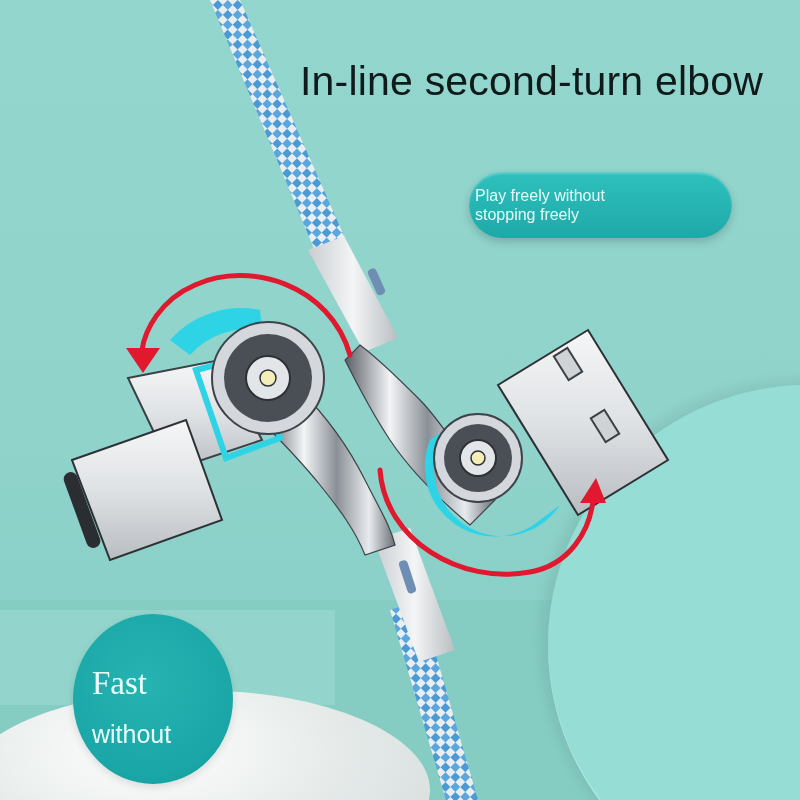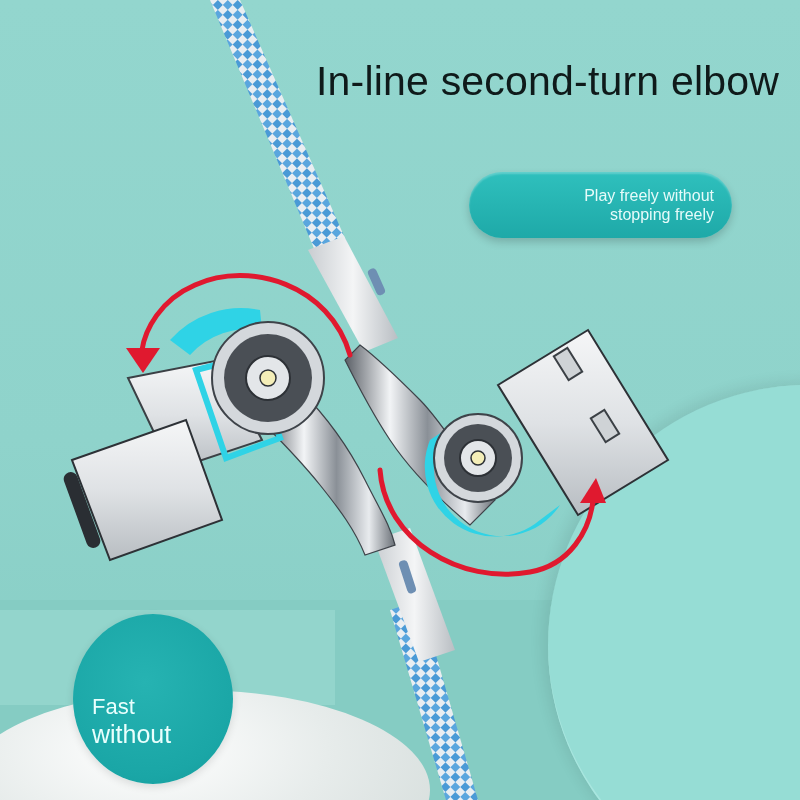--- a/index.html
+++ b/index.html
@@ -5,30 +5,30 @@
   html,body{margin:0;padding:0;}
   body{width:800px;height:800px;overflow:hidden;font-family:"Liberation Sans",sans-serif;}
   .stage{position:relative;width:800px;height:800px;overflow:hidden;
     background:linear-gradient(180deg,#93d6ce 0%,#8fd3cb 55%,#86cdc4 100%);}
   .bg-wall{position:absolute;left:0;top:600px;width:800px;height:200px;background:#85ccc3;}
   .bg-panel{position:absolute;left:0;top:610px;width:335px;height:95px;background:#98d8d0;opacity:.7;}
   .bg-disc{position:absolute;left:548px;top:385px;width:520px;height:520px;border-radius:50%;
     background:#96ddd5;box-shadow:-2px -2px 0 2px #a9e6df inset, -6px -4px 14px rgba(0,0,0,.08);}
   .pedestal{position:absolute;left:-40px;top:690px;width:470px;height:200px;border-radius:50%;
     background:radial-gradient(ellipse at 40% 30%,#ffffff 0%,#e7eceb 45%,#cfd8d6 100%);}
-  .headline{position:absolute;left:300px;top:58px;font-size:41px;color:#0f1a1a;letter-spacing:.2px;white-space:nowrap;margin-left:16px;}
+  .headline{position:absolute;left:300px;top:58px;font-size:41px;color:#0f1a1a;letter-spacing:.2px;white-space:nowrap;}
   .pill{position:absolute;left:469px;top:172px;width:263px;height:66px;border-radius:33px;
     background:linear-gradient(180deg,#2fc0bd 0%,#1ea9a8 100%);
     box-shadow:0 4px 8px rgba(0,0,0,.18), inset 0 2px 2px rgba(255,255,255,.25);}
-  .pill-text{position:absolute;left:514px;top:186px;color:#e6fbfa;font-size:16px;line-height:19px;width:200px;text-align:right;}
+  .pill-text{position:absolute;left:475px;top:186px;color:#e6fbfa;font-size:16px;line-height:19px;width:200px;}
   .badge{position:absolute;left:73px;top:614px;width:160px;height:170px;border-radius:50%;
     background:radial-gradient(circle at 45% 40%,#26b3b2 0%,#1aa6a6 70%,#139898 100%);
     box-shadow:0 3px 8px rgba(0,0,0,.12);}
   .badge-big{position:absolute;left:92px;top:648px;font-size:43px;color:#e9fffd;line-height:46px;}
-  .badge-s1{position:absolute;left:92px;top:694px;font-size:22px;color:#e9fffd;line-height:26px;}
+  .badge-s1{position:absolute;left:92px;top:670px;font-size:33px;color:#e9fffd;line-height:26px;font-family:Liberation Serif, serif;}
   .badge-s2{position:absolute;left:92px;top:720px;font-size:25px;color:#e9fffd;line-height:28px;}
   svg.art{position:absolute;left:0;top:0;}
 </style>
 </head>
 <body>
 
 <div class="stage">
   <div class="bg-wall"></div>
   <div class="bg-panel"></div>
   <div class="bg-disc"></div>

